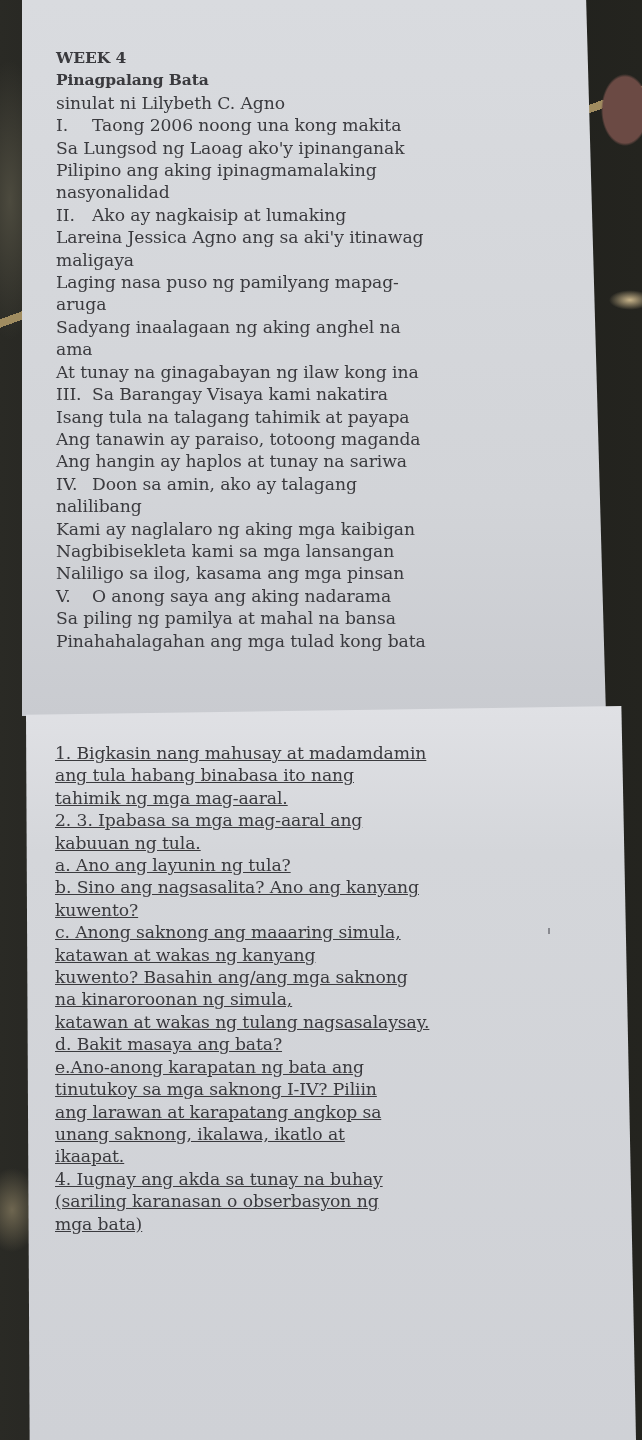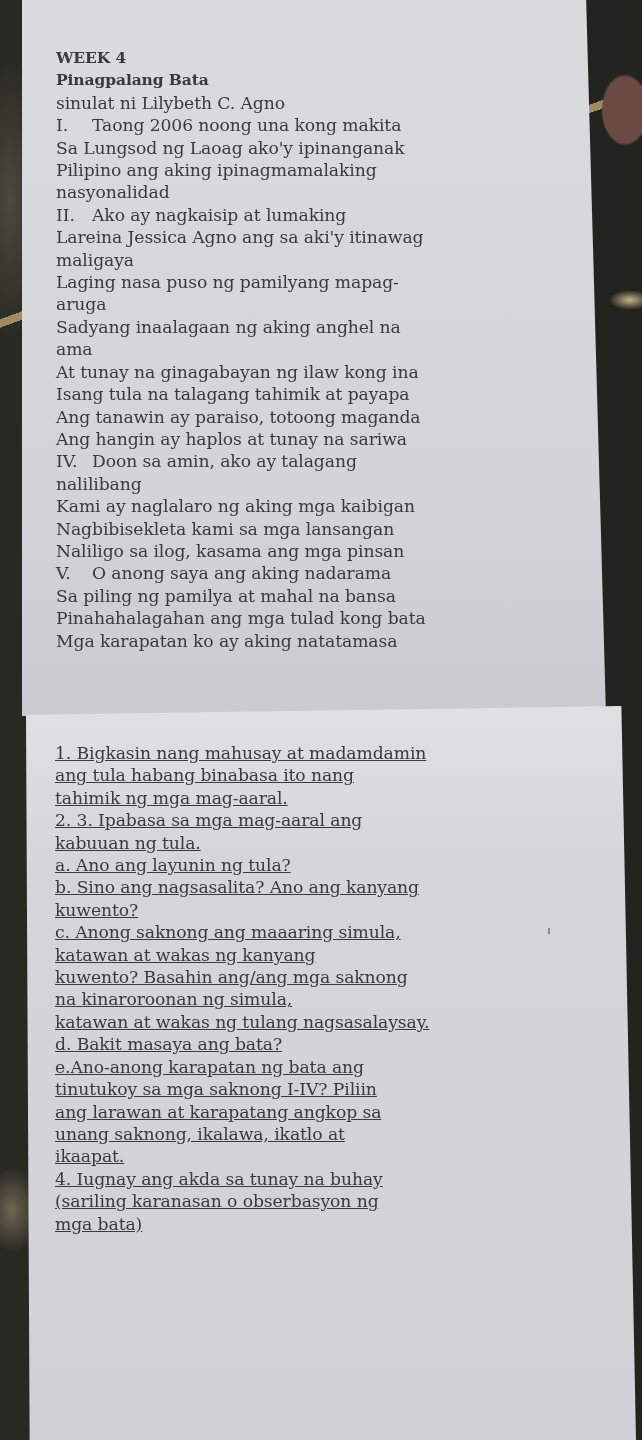--- a/index.html
+++ b/index.html
@@ -70,34 +70,34 @@
   <span class="line"><span class="roman">II.</span><span>Ako ay nagkaisip at lumaking</span></span>
 
   <span class="line">Lareina Jessica Agno ang sa aki'y itinawag</span>
   <span class="line">maligaya</span>
   <span class="line">Laging nasa puso ng pamilyang mapag-</span>
   <span class="line">aruga</span>
   <span class="line">Sadyang inaalagaan ng aking anghel na</span>
   <span class="line">ama</span>
   <span class="line">At tunay na ginagabayan ng ilaw kong ina</span>
 
+  <span class="line"><span class="roman">III.</span><span>Sa Barangay Visaya kami nakatira</span></span>
   <span class="line">Isang tula na talagang tahimik at payapa</span>
   <span class="line">Ang tanawin ay paraiso, totoong maganda</span>
   <span class="line">Ang hangin ay haplos at tunay na sariwa</span>
 
   <span class="line"><span class="roman">IV.</span><span>Doon sa amin, ako ay talagang</span></span>
   <span class="line">nalilibang</span>
   <span class="line">Kami ay naglalaro ng aking mga kaibigan</span>
   <span class="line">Nagbibisekleta kami sa mga lansangan</span>
   <span class="line">Naliligo sa ilog, kasama ang mga pinsan</span>
 
   <span class="line"><span class="roman">V.</span><span>O anong saya ang aking nadarama</span></span>
   <span class="line">Sa piling ng pamilya at mahal na bansa</span>
   <span class="line">Pinahahalagahan ang mga tulad kong bata</span>
-  <span class="line">Mga karapatan ko ay aking natatamasa</span>
 </div>
 
 <div class="text-block text-bottom">
   <span class="line">1. Bigkasin nang mahusay at madamdamin</span>
   <span class="line">ang tula habang binabasa ito nang</span>
   <span class="line">tahimik ng mga mag-aaral.</span>
   <span class="line">2. 3. Ipabasa sa mga mag-aaral ang</span>
   <span class="line">kabuuan ng tula.</span>
   <span class="line">a. Ano ang layunin ng tula?</span>
   <span class="line">b. Sino ang nagsasalita? Ano ang kanyang</span>

